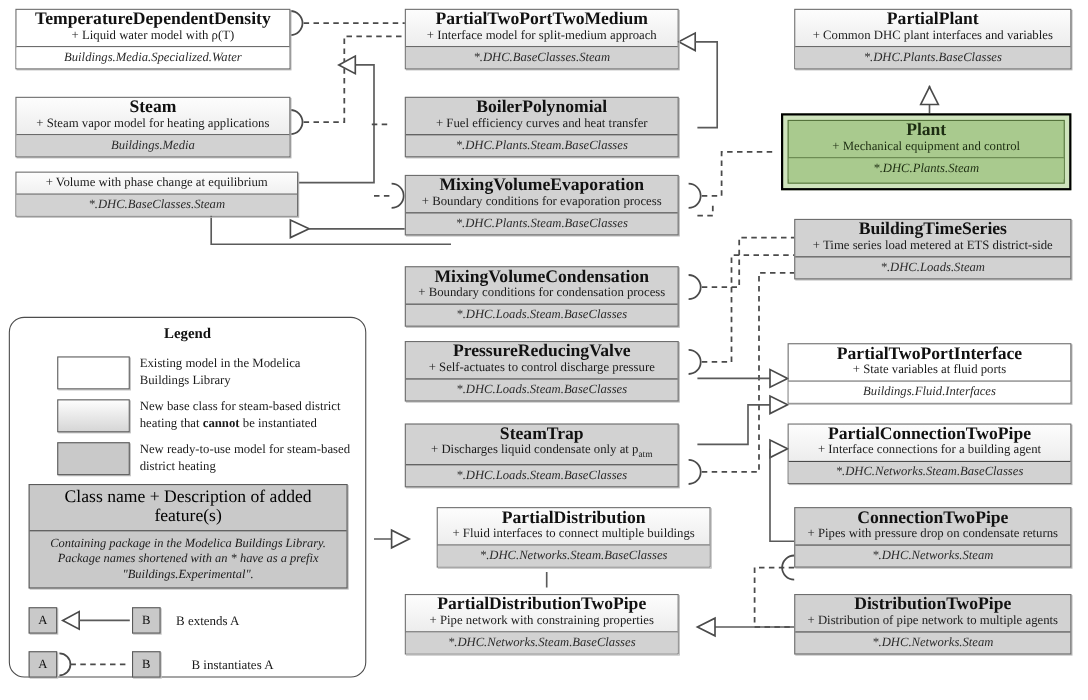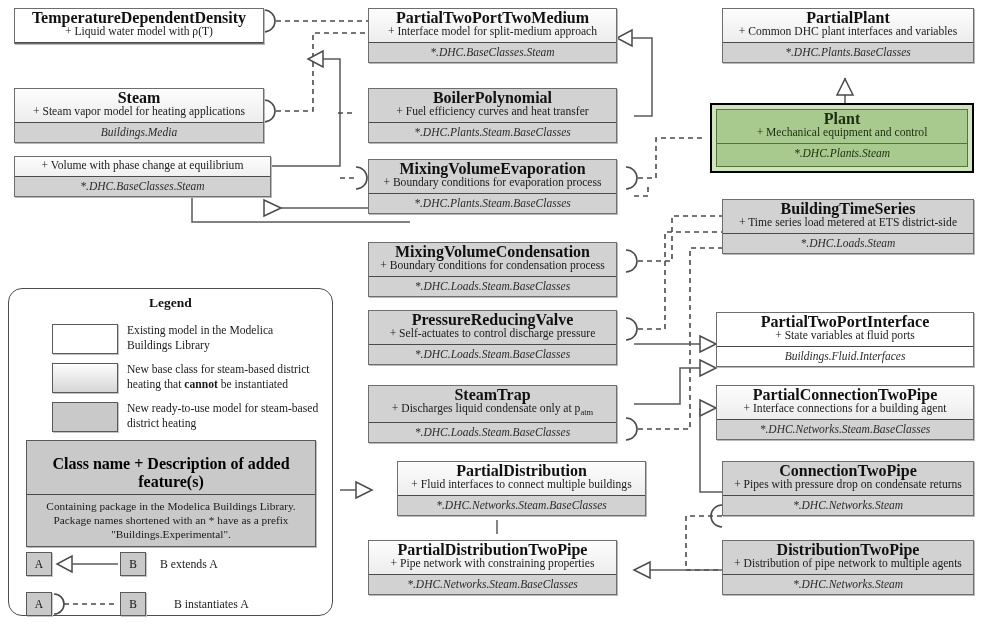--- a/index.html
+++ b/index.html
@@ -33,22 +33,22 @@
   .swatch{box-sizing:border-box;width:66px;height:30px;border:1.4px solid #5a5a5a;box-shadow:1px 1px 0 #c3c3c3;flex:none;}
   .sw-white{background:#fff;}
   .sw-base{background:linear-gradient(180deg,#fdfdfd 0%,#d6d6d6 100%);}
   .sw-ready{background:#c9c9c9;}
   .ltext{font-size:11.6px;line-height:14.5px;color:#1a1a1a;margin-left:9px;}
   .ltext b{font-weight:bold;}
   .minibox{box-sizing:border-box;width:26px;height:24px;border:1.4px solid #5a5a5a;background:#c9c9c9;
            box-shadow:1px 1px 0 #c3c3c3;display:flex;align-items:center;justify-content:center;
            font-size:11.5px;color:#111;}
   .legend-template{position:absolute;box-sizing:border-box;border:1.4px solid #5a5a5a;background:#c9c9c9;box-shadow:1px 1px 0 #bcbcbc;}
-  .legend-template .hdr{box-sizing:border-box;text-align:center;padding:14px 4px 3px;border-bottom:1.6px solid #4a4a4a;font-weight:bold;}
-  .legend-template .note{box-sizing:border-box;text-align:center;font-size:11.3px;line-height:14px;padding:4px 6px 5px;color:#1a1a1a;}
+  .legend-template .hdr{box-sizing:border-box;text-align:center;padding:2px 4px 3px;border-bottom:1.6px solid #4a4a4a;}
+  .legend-template .note{box-sizing:border-box;text-align:center;font-style:italic;font-size:11.3px;line-height:14px;padding:4px 6px 5px;color:#1a1a1a;}
   .legend-lbl{font-size:11.8px;color:#1a1a1a;}
 
   svg.wires{position:absolute;left:0;top:0;width:989px;height:636px;pointer-events:none;}
   .sl{stroke:#5a5a5a;stroke-width:1.5;fill:none;}
   .dl{stroke:#4a4a4a;stroke-width:1.6;fill:none;stroke-dasharray:5 4;}
   .tri{fill:#fff;stroke:#4a4a4a;stroke-width:1.5;}
   .socket{fill:none;stroke:#4a4a4a;stroke-width:1.6;}
   sub{font-size:8.5px;}
 </style>
 </head>
@@ -118,20 +118,21 @@
 
     <path class="sl" d="M845,78 L845,106"></path>
     <polygon class="tri" points="837,95 853,95 845,79"></polygon>
   </svg>
 
   <div class="uml white" style="left:14px;top:8px;width:250px;">
     <div class="hdr">
       <span class="nm">TemperatureDependentDensity</span>
       <span class="ds">+ Liquid water model with ρ(T)</span>
     </div>
+    <div class="pkg">Buildings.Media.Specialized.Water</div>
   </div>
 
   <div class="uml base" style="left:14px;top:88px;width:250px;">
     <div class="hdr">
       <span class="nm">Steam</span>
       <span class="ds">+ Steam vapor model for heating applications</span>
     </div>
     <div class="pkg">Buildings.Media</div>
   </div>
 

